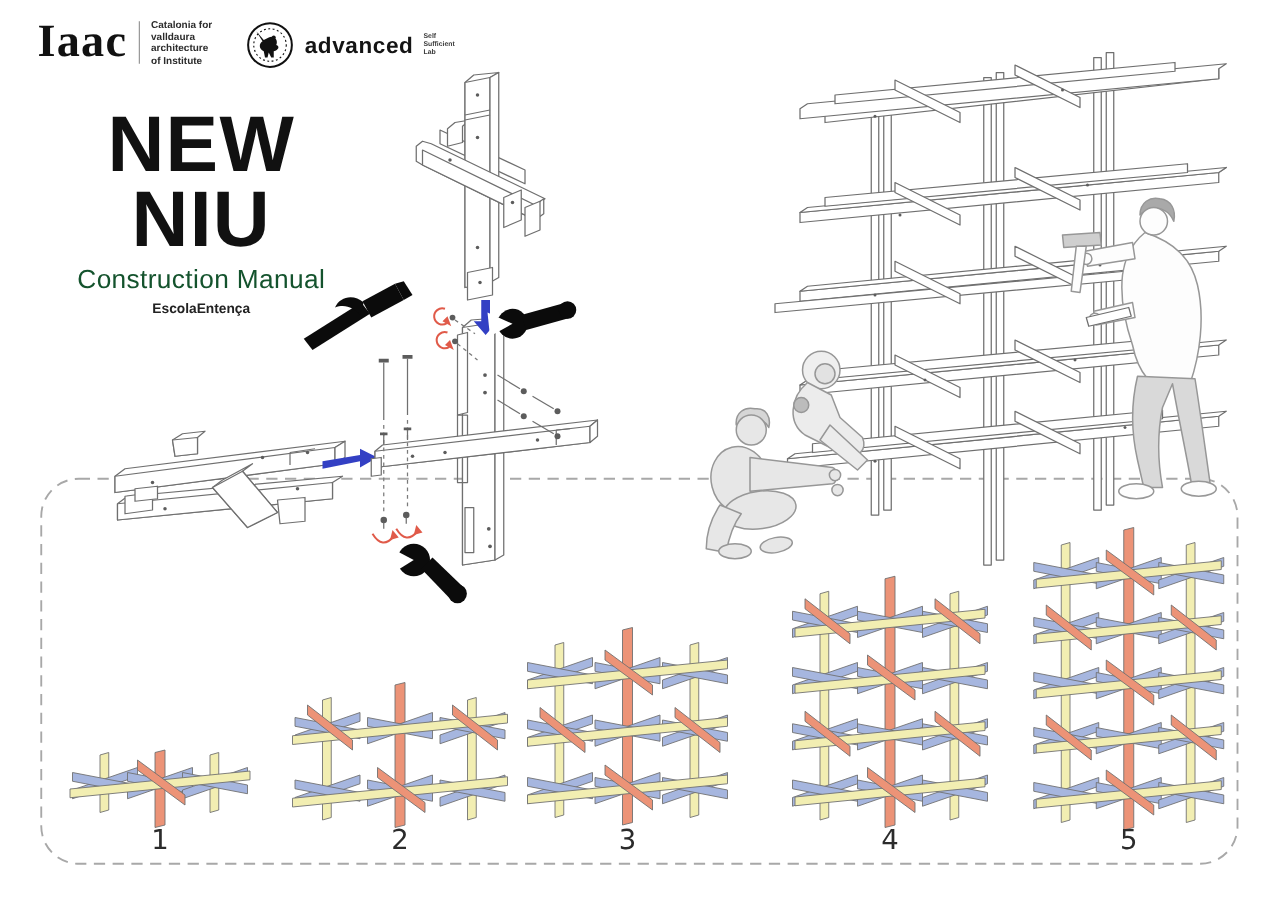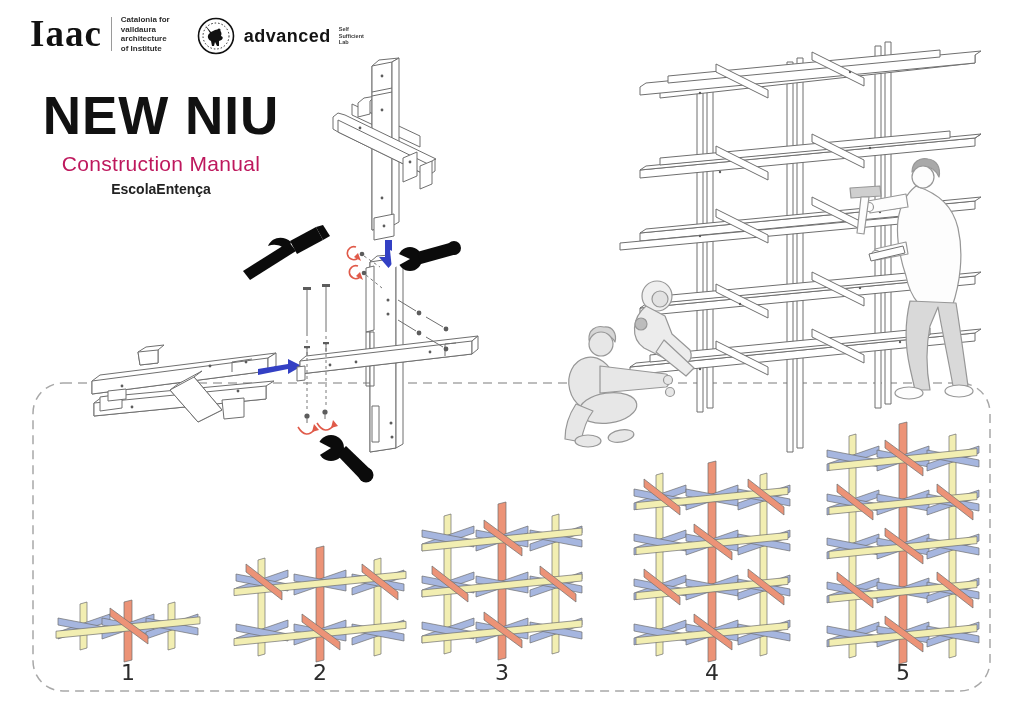--- a/index.html
+++ b/index.html
@@ -11,23 +11,23 @@
   .header{position:absolute;left:30px;top:14px;display:flex;align-items:flex-start;gap:26px;}
   .iaac{display:flex;align-items:center;gap:9px;}
   .iaac-word{font-family:"Liberation Serif",serif;font-weight:700;font-size:37px;line-height:40px;color:#111;letter-spacing:1px;}
   .iaac-divider{width:1px;height:34px;background:#9a9a9a;}
   .iaac-lines{font-size:8px;line-height:9.5px;color:#2c2c2c;font-weight:600;}
   .valldaura{display:flex;align-items:center;gap:8px;margin-top:2px;}
   .valldaura-name{font-size:18px;font-weight:700;color:#141414;letter-spacing:.5px;}
   .valldaura-lines{font-size:5.5px;line-height:6.5px;color:#3a3a3a;font-weight:600;}
   
   .title-block{position:absolute;left:22px;top:86px;width:278px;text-align:center;color:#111;}
-  .title-main{font-size:53px;font-weight:800;letter-spacing:1px;line-height:60px;}
-  .title-sub{font-size:21px;font-weight:500;letter-spacing:.3px;margin-top:6px;color:#be185d;}
-  .title-project{font-size:14px;font-weight:600;margin-top:5px;color:#222;}
+  .title-main{font-size:63px;font-weight:800;letter-spacing:1px;line-height:60px;}
+  .title-sub{font-size:21px;font-weight:500;letter-spacing:.3px;margin-top:6px;color:#14532d;}
+  .title-project{font-size:11px;font-weight:600;margin-top:5px;color:#222;}
   
   .step-num{position:absolute;top:660px;width:30px;text-align:center;
     font-family:"DejaVu Sans",sans-serif;font-size:22px;color:#2b2b2b;}
   svg{position:absolute;left:0;top:0;}
   .wood{fill:#ffffff;stroke:#6f6f6f;stroke-width:1;stroke-linejoin:round;}
   .woodln{fill:none;stroke:#6f6f6f;stroke-width:1;stroke-linejoin:round;}
   .dotln{fill:none;stroke:#7a7a7a;stroke-width:1;stroke-dasharray:3,3;}
   .dot{fill:#5c5c5c;}
   .fig{fill:var(--figure_fill);stroke:#979797;stroke-width:1.2;stroke-linejoin:round;}
   .figw{fill:#fdfdfd;stroke:#979797;stroke-width:1.2;stroke-linejoin:round;}

